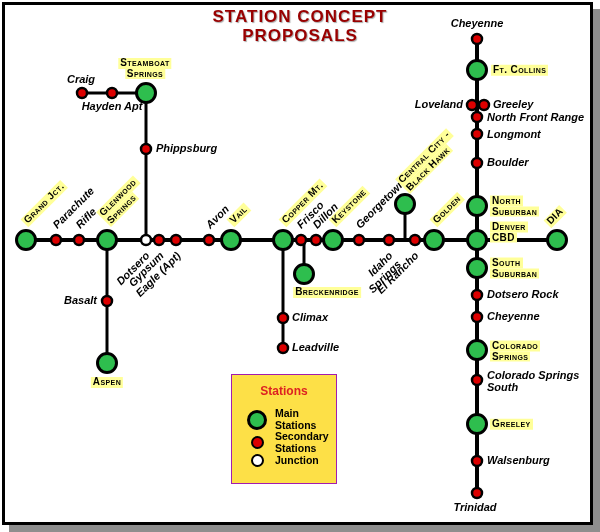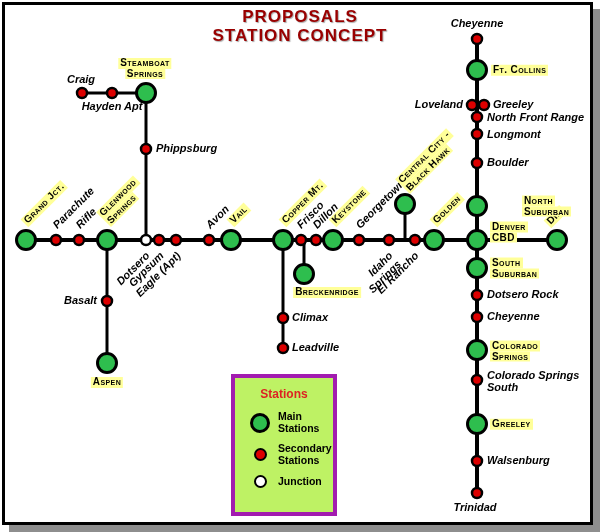--- a/index.html
+++ b/index.html
@@ -15,24 +15,24 @@
   .lbl-sec  { font-size:11px; font-weight:bold; font-style:italic; }
   .lbl-main { font-size:10px; font-weight:bold; font-variant:small-caps; letter-spacing:.4px; }
   .lbl-main > div { background:#FFFF99; width:fit-content; padding:0 2px; }
   .lbl-main.center > div { margin:0 auto; }
   .p-w { transform:translateY(-50%); }
   .p-e { transform:translate(-100%,-50%); text-align:right; }
   .p-n { transform:translateX(-50%); text-align:center; }
   .p-s { transform:translate(-50%,-100%); text-align:center; }
   .p-rot-above { transform-origin:0 100%; transform:translateY(-100%) rotate(-45deg); }
   .p-rot-below { transform-origin:100% 0; transform:translateX(-100%) rotate(-45deg); text-align:right; }
-  .legend { position:absolute; left:231px; top:374px; width:106px; height:142px;
-            border:4px solid #a21caf; background:#bef264; box-sizing:border-box; }
+  .legend { position:absolute; left:231px; top:374px; width:106px; height:110px;
+            border:1px solid #a21caf; background:#fde047; box-sizing:border-box; }
   .legend-title { text-align:center; font-weight:bold; font-size:12px; color:#dd2222; margin-top:9px; }
-  .legend-items { margin-top:10px; display:flex; flex-direction:column; gap:9px; padding-left:15px; }
+  .legend-items { margin-top:10px; display:flex; flex-direction:column; padding-left:15px; }
   .legend-item { display:flex; align-items:center; gap:8px; }
   .legend-dot { border-radius:50%; flex:0 0 auto; box-sizing:border-box; }
   .legend-dot.main      { width:20px; height:20px; background:#2ebe4e; border:3px solid #000; }
   .legend-dot.secondary { width:13px; height:13px; background:#dd0000; border:2.5px solid #000; margin:0 3.5px; }
   .legend-dot.junction  { width:13px; height:13px; background:#fff;    border:2.5px solid #000; margin:0 3.5px; }
   .legend-label { font-size:10.5px; font-weight:bold; line-height:1.1; }
 </style>
 </head>
 <body>
 
@@ -202,21 +202,21 @@
       </div>
       <div class="lbl lbl-sec p-w" style="left: 487px; top: 118px;">
         <div>North Front Range</div>
       </div>
       <div class="lbl lbl-sec p-w" style="left: 487px; top: 135px;">
         <div>Longmont</div>
       </div>
       <div class="lbl lbl-sec p-w" style="left: 487px; top: 163px;">
         <div>Boulder</div>
       </div>
-      <div class="lbl lbl-main p-w" style="left: 490px; top: 206px; margin-left: 32px;">
+      <div class="lbl lbl-main p-w" style="left: 490px; top: 206px;">
         <div>North</div>
         <div>Suburban</div>
       </div>
       <div class="lbl lbl-main p-w" style="left: 490px; top: 268px;">
         <div>South</div>
         <div>Suburban</div>
       </div>
       <div class="lbl lbl-sec p-w" style="left: 487px; top: 295px;">
         <div>Dotsero Rock</div>
       </div>
@@ -236,22 +236,22 @@
       </div>
       <div class="lbl lbl-sec p-w" style="left: 487px; top: 461px;">
         <div>Walsenburg</div>
       </div>
       <div class="lbl lbl-sec p-n" style="left: 475px; top: 502px;">
         <div>Trinidad</div>
       </div>
     </div>
 
   <div class="title">
+    <div>STATION CONCEPT</div>
     <div>PROPOSALS</div>
-    <div>STATION CONCEPT</div>
   </div>
 
   <div class="legend">
     <div class="legend-title">Stations</div>
     <div class="legend-items" id="legend-items">
         <div class="legend-item">
           <span class="legend-dot main"></span>
           <span class="legend-label">
             <div>Main Stations</div>
           </span>

